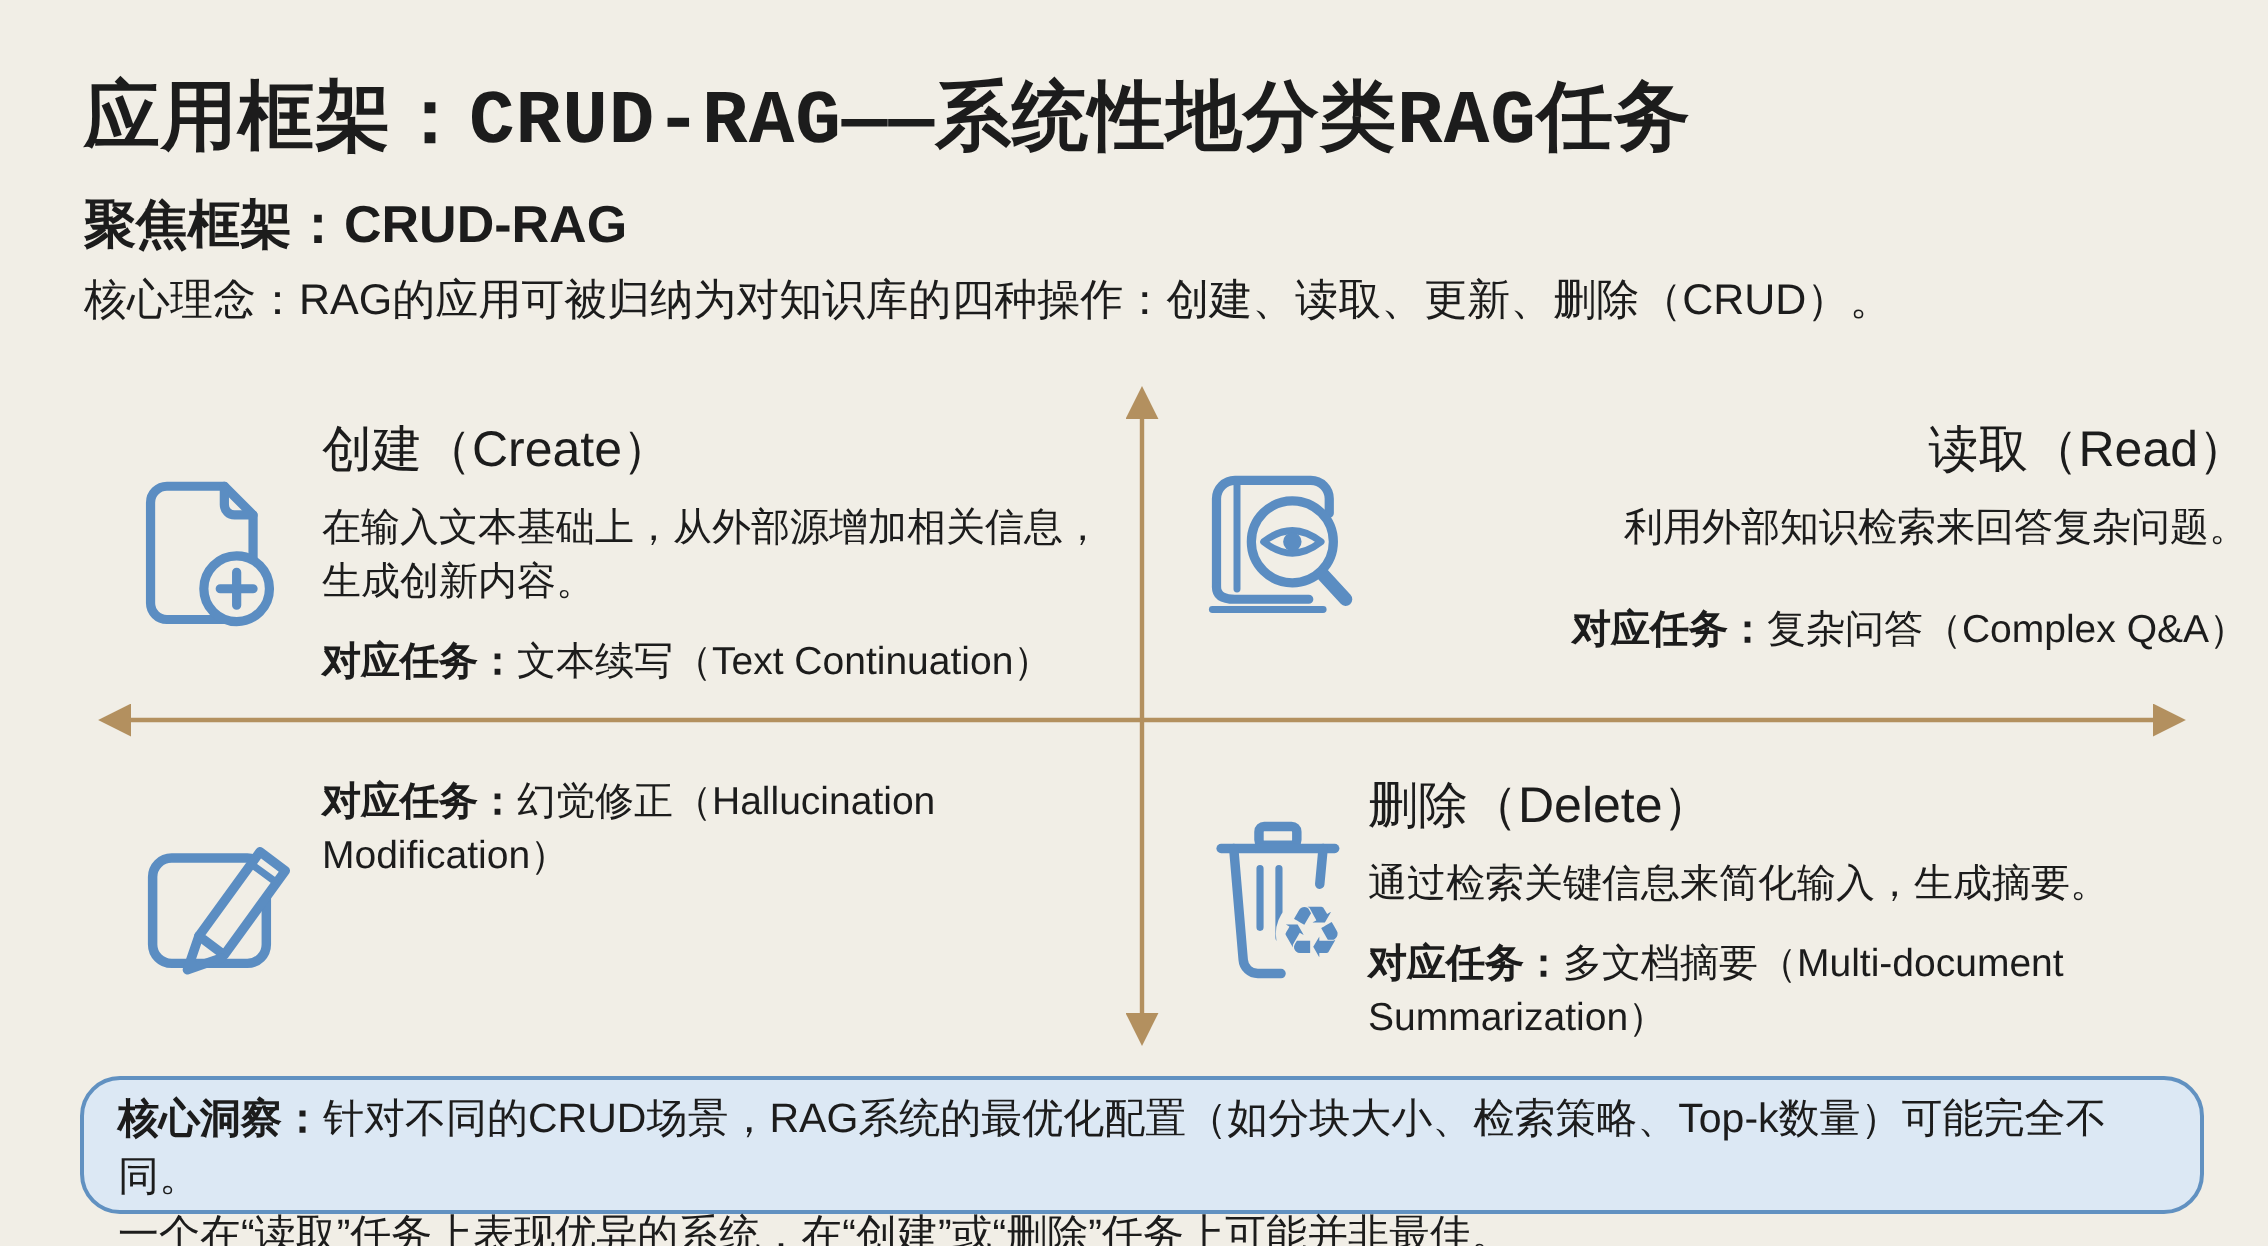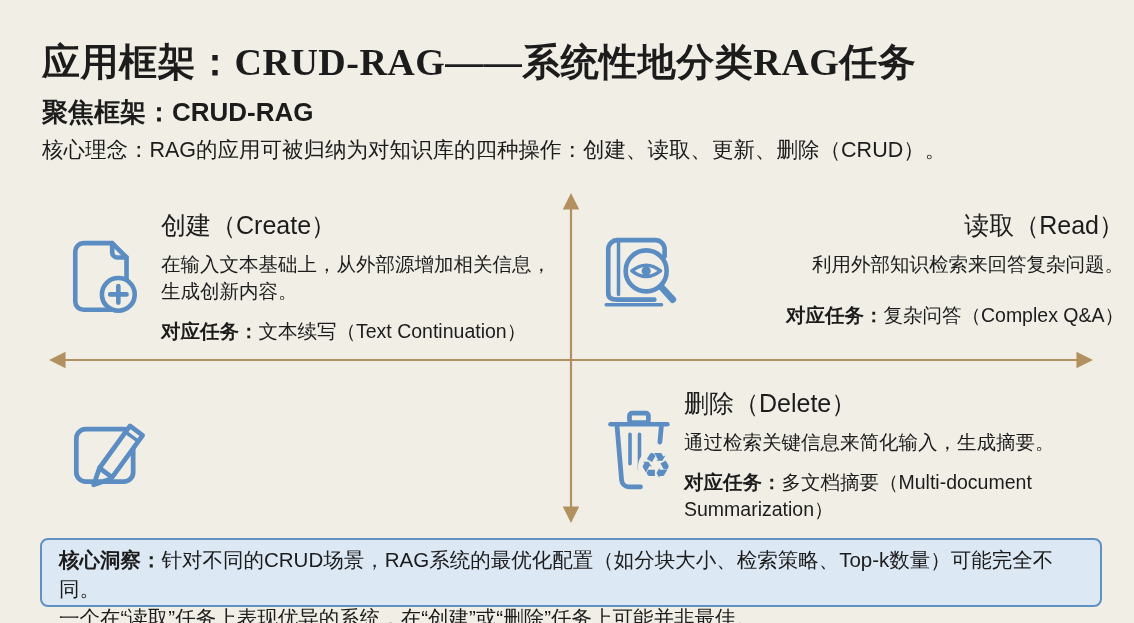--- a/index.html
+++ b/index.html
@@ -15,21 +15,21 @@
   body{
     background:var(--background);
     color:var(--ink);
     font-family:"Liberation Sans","DejaVu Sans",sans-serif;
     overflow:hidden;
   }
   .slide{position:relative;width:1134px;height:623px;background:var(--background);}
 
   .title{
     position:absolute;left:42px;top:36px;width:1060px;
-    font-family:Liberation Serif, serif;
+    font-family:Liberation Mono, monospace;
     font-weight:700;font-size:38px;line-height:52px;color:var(--ink);
     letter-spacing:.5px;white-space:nowrap;
   }
   .focus{
     position:absolute;left:42px;top:98px;
     font-size:26px;font-weight:700;line-height:28px;white-space:nowrap;
   }
   .concept{
     position:absolute;left:42px;top:136px;
     font-size:21.5px;line-height:28px;white-space:nowrap;
@@ -47,21 +47,21 @@
   .qtext{position:absolute;}
   .qtext h3{font-size:25px;font-weight:400;line-height:30px;margin:0 0 11px 0;}
   .qtext .desc{font-size:19.5px;line-height:27px;margin:0 0 13px 0;}
   .qtext .task{font-size:19.5px;line-height:27px;}
   .qtext .task b{font-weight:700;}
 
   .insight{
     position:absolute;left:40px;top:538px;width:1062px;height:69px;
     background:var(--insight-bg);
     border:2.5px solid var(--insight-border);
-    border-radius:8px;
+    border-radius:20px;
     padding:5px 17px;
     font-size:20.5px;line-height:29px;
   }
   .insight b{font-weight:700;}
 </style>
 </head>
 <body>
 
 <div class="slide">
 
@@ -113,20 +113,21 @@
 
   <div class="icon" style="left:70px;top:408px;">
     <svg width="80" height="80" viewBox="0 0 76 76">
       <rect class="s" x="6" y="20" width="54" height="50" rx="9"></rect>
       <path class="s bgfill" d="M28 57 L57 17 L69 26 L40 66 Z"></path>
       <path class="s" d="M28 57 l-5.5 16 16 -5.5"></path>
       <path class="s thin" d="M53 23 l11 8"></path>
     </svg>
   </div>
   <div class="qtext" style="left:161px;top:388px;width:388px;">
+    <p class="task"><b>对应任务：</b><span>幻觉修正（Hallucination Modification）</span></p>
   </div>
 
   <div class="icon" style="left:600px;top:409px;">
     <svg width="80" height="82" viewBox="0 0 76 78">
       <rect class="s" x="28" y="4" width="18" height="9" rx="2.5"></rect>
       <path class="s" d="M10 14.5 h54"></path>
       <path class="s" d="M16 14.5 l4.5 53 a7 7 0 0 0 7 6.5 h11"></path>
       <path class="s" d="M58.5 14.5 l-1.6 17"></path>
       <path class="s thin" d="M28.5 24 v28 M37.5 24 v33"></path>
       <circle class="bgfill" cx="53" cy="55" r="17"></circle>

